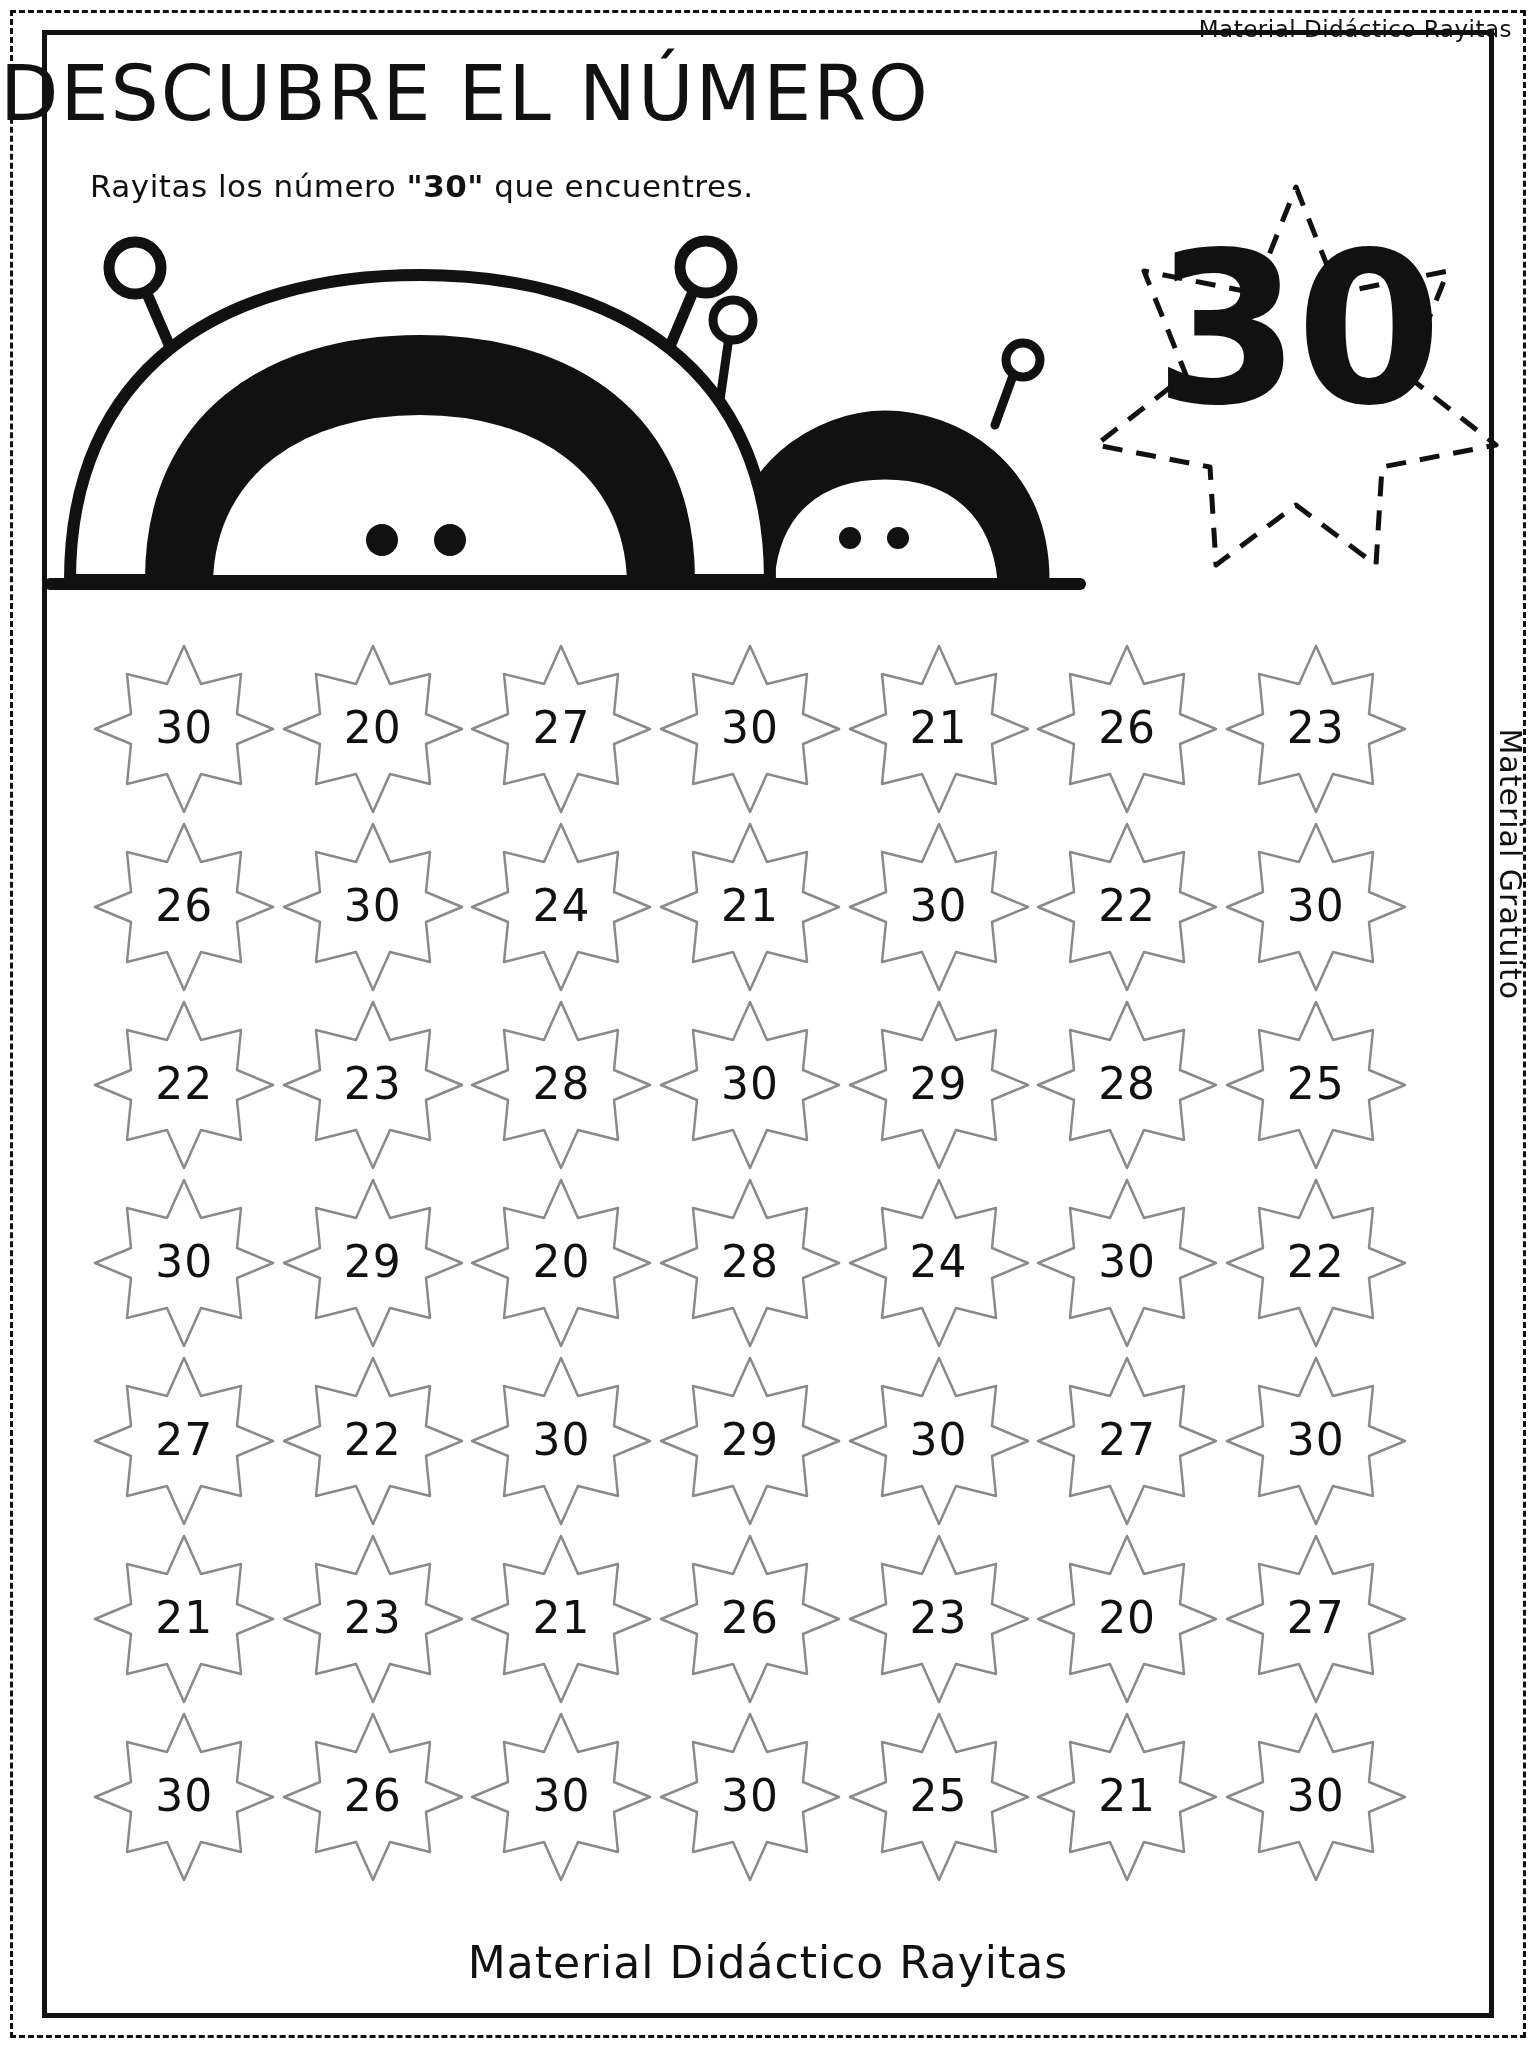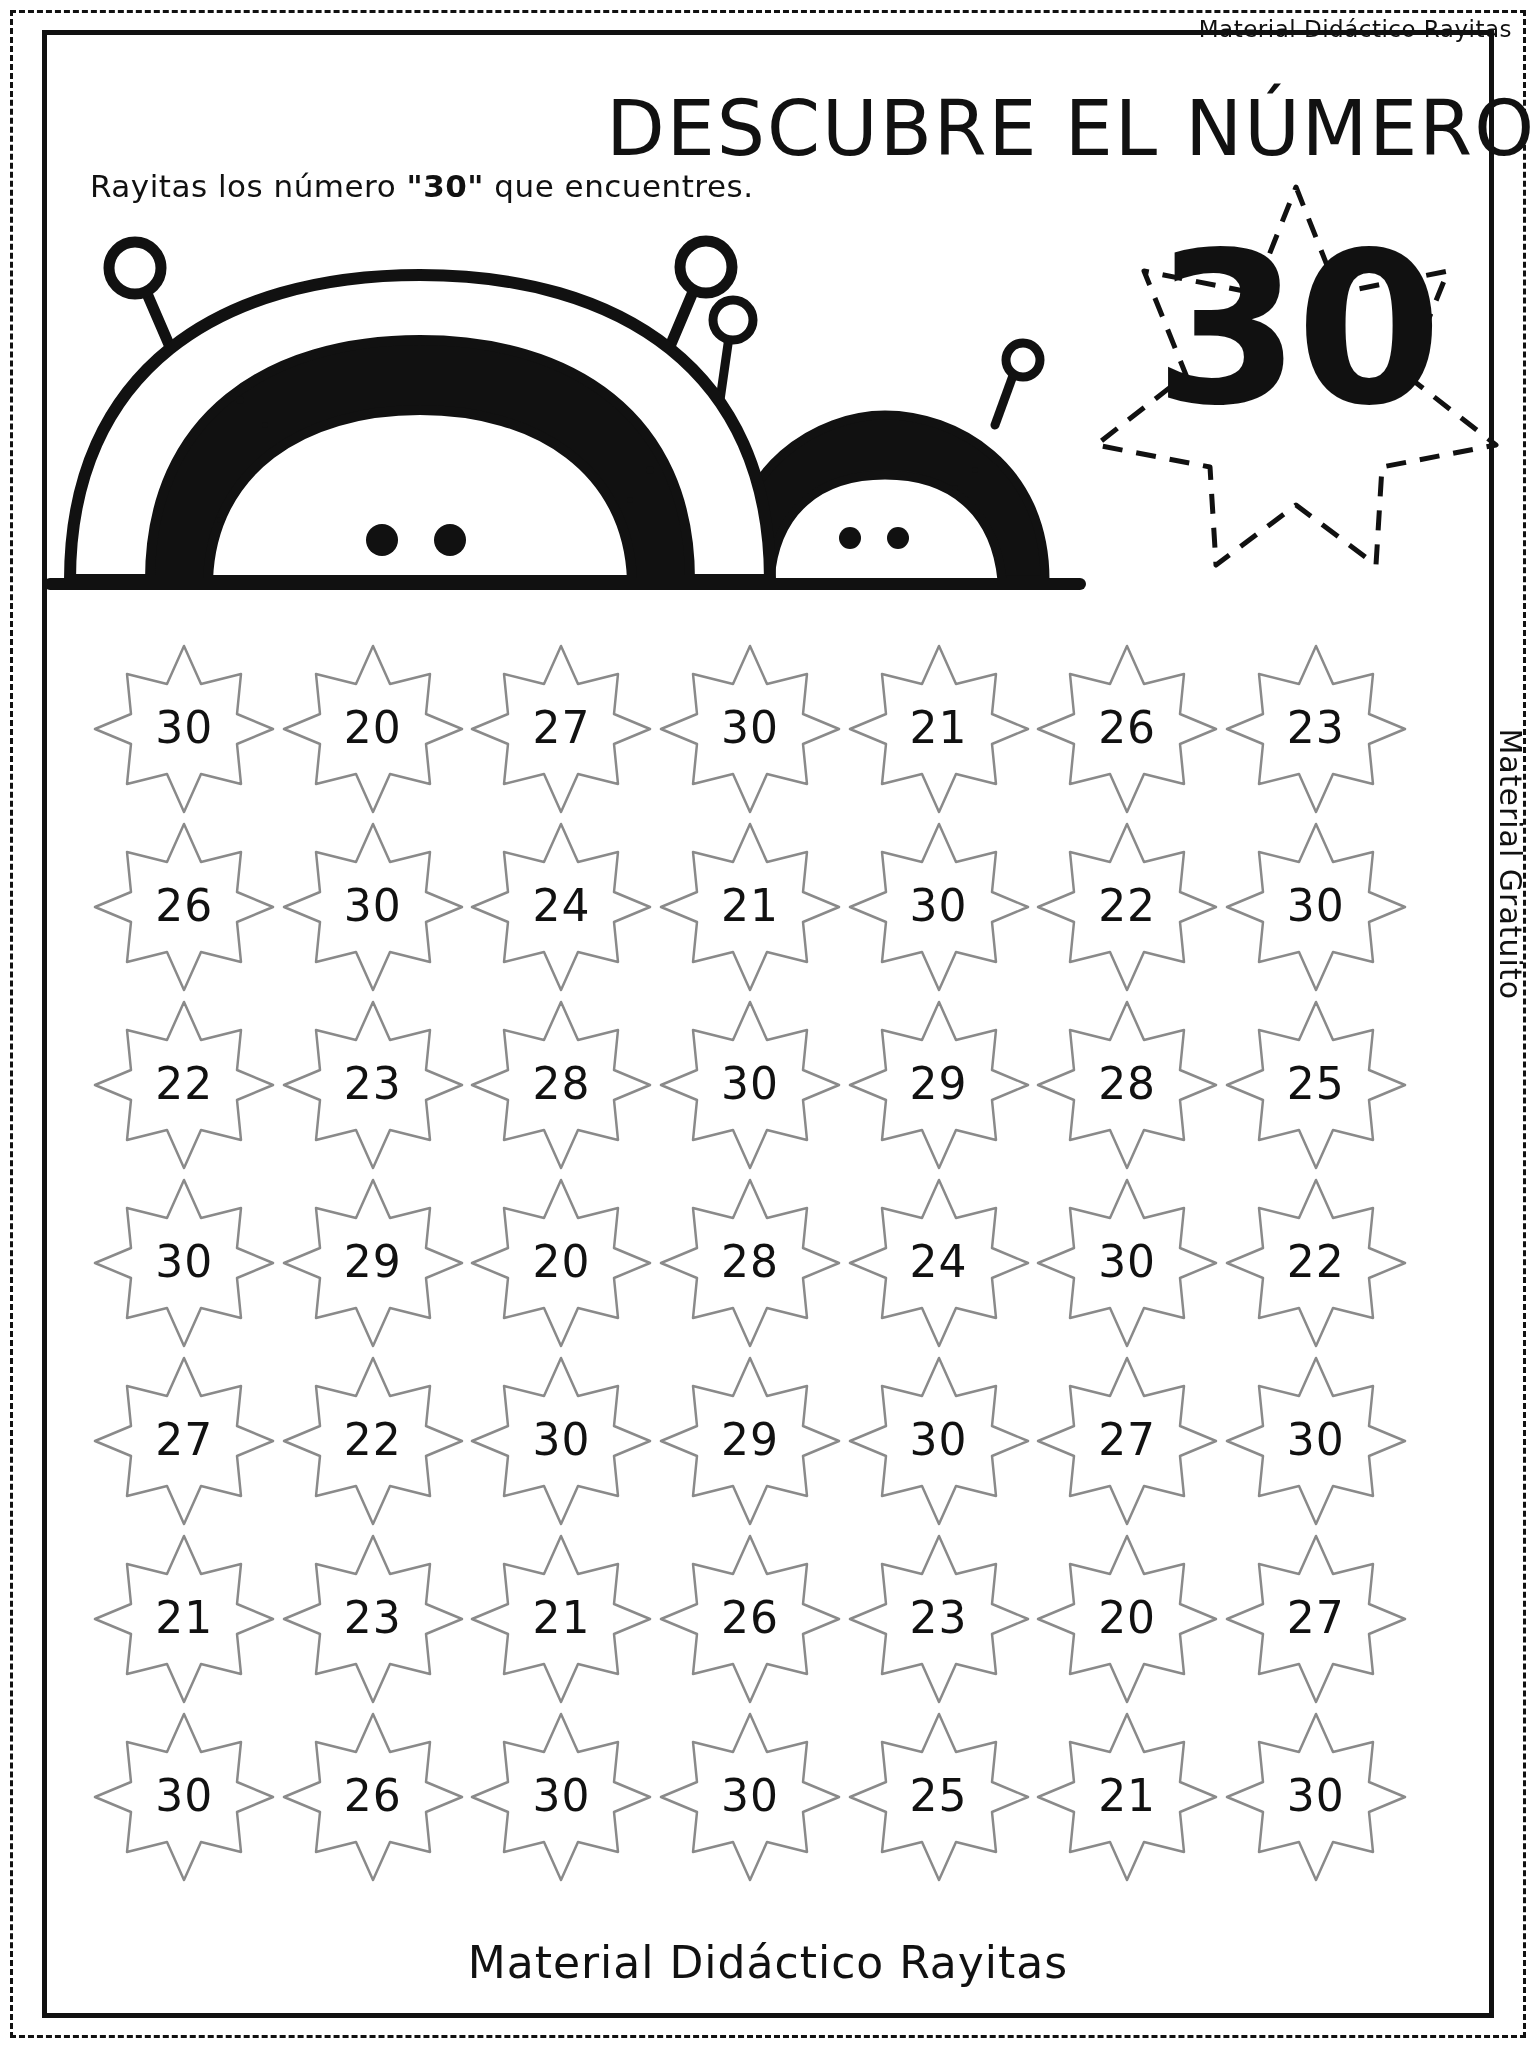--- a/index.html
+++ b/index.html
@@ -51,28 +51,27 @@
     font-size: 23px;
     letter-spacing: 0.5px;
     color: #111;
     white-space: nowrap;
   }
   .title {
     position: absolute;
     left: 0;
     right: 0;
     top: 56px;
-    text-align: right;
+    text-align: left;
     font-family: "DejaVu Sans", sans-serif;
     font-size: 76px;
     font-weight: 400;
     letter-spacing: 2px;
     color: #111;
     line-height: 1;
-    margin-top: 35px;
   }
   .subtitle {
     position: absolute;
     left: 90px;
     top: 168px;
     font-size: 31px;
     letter-spacing: 0.5px;
     color: #111;
     white-space: nowrap;
   }

